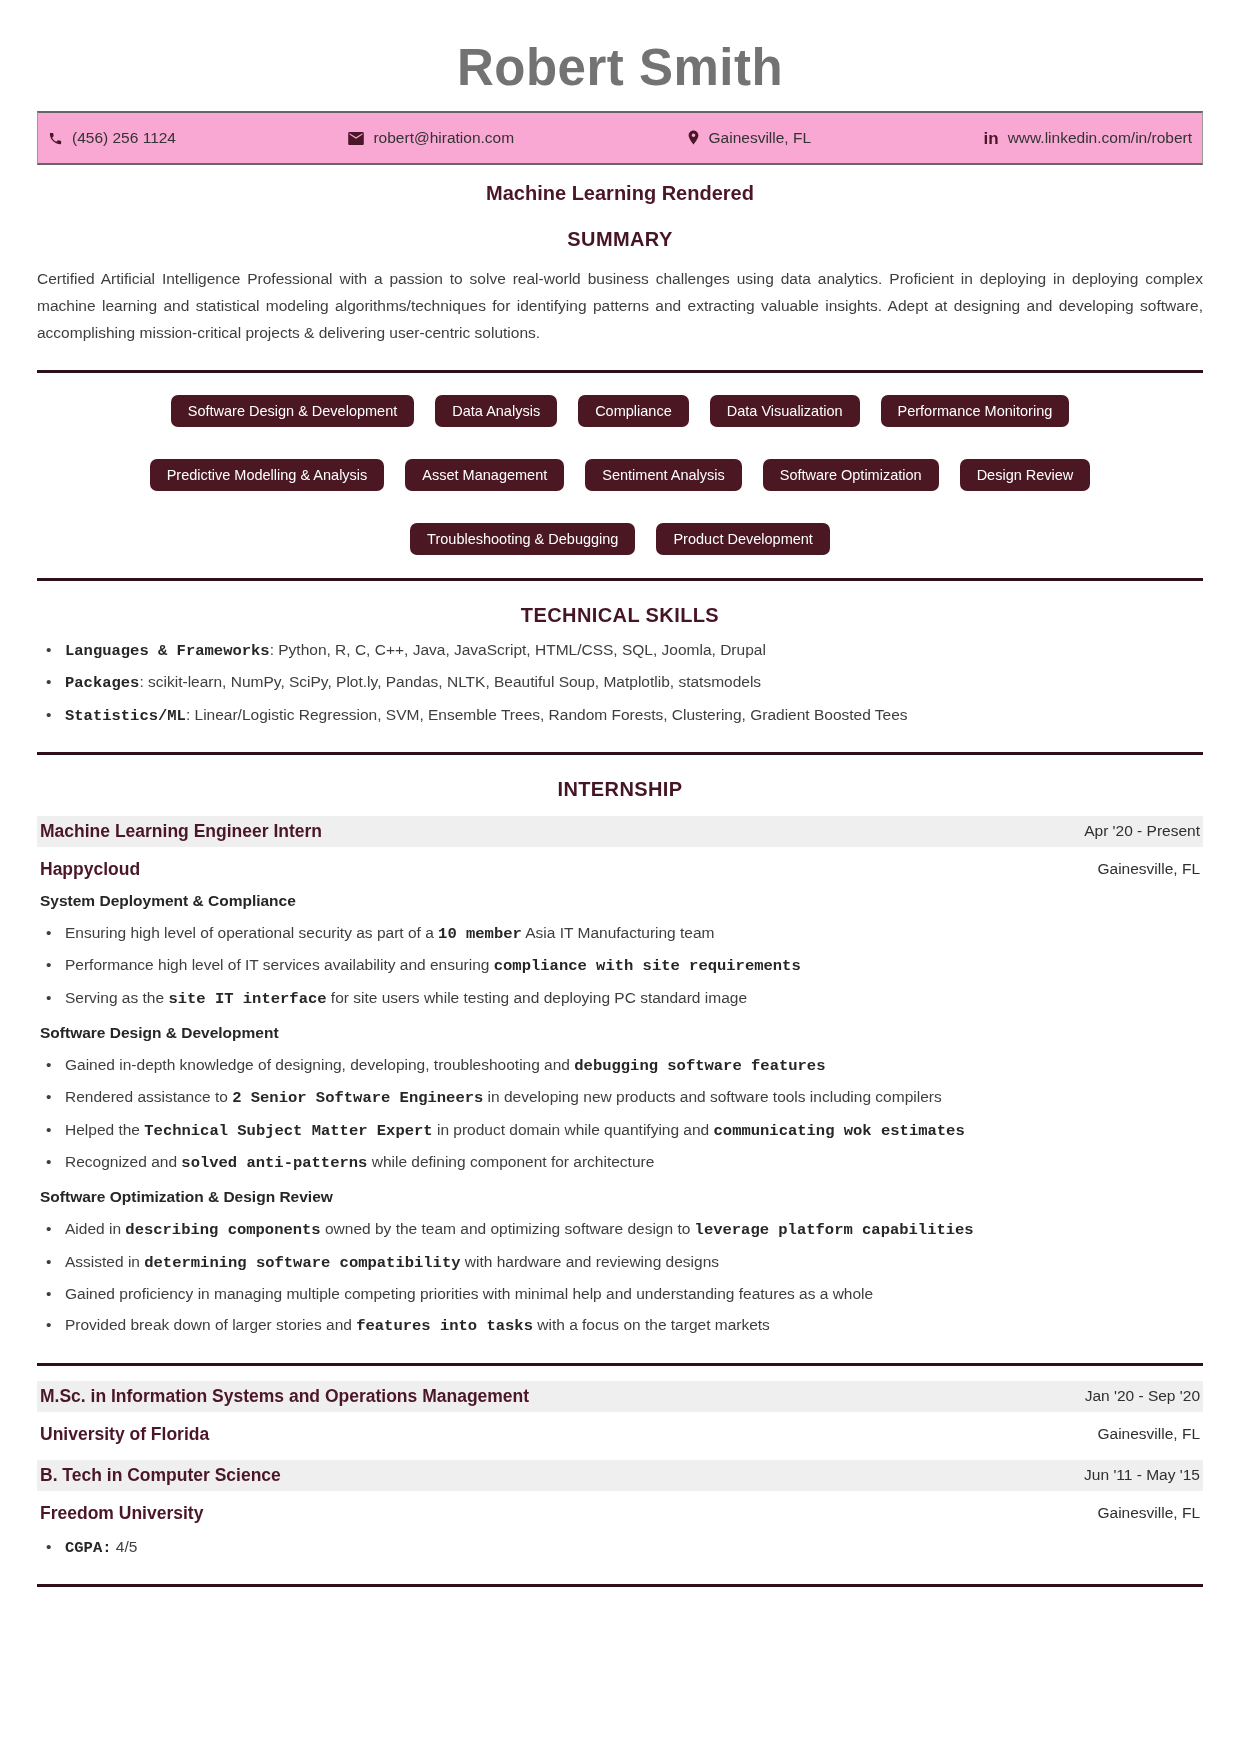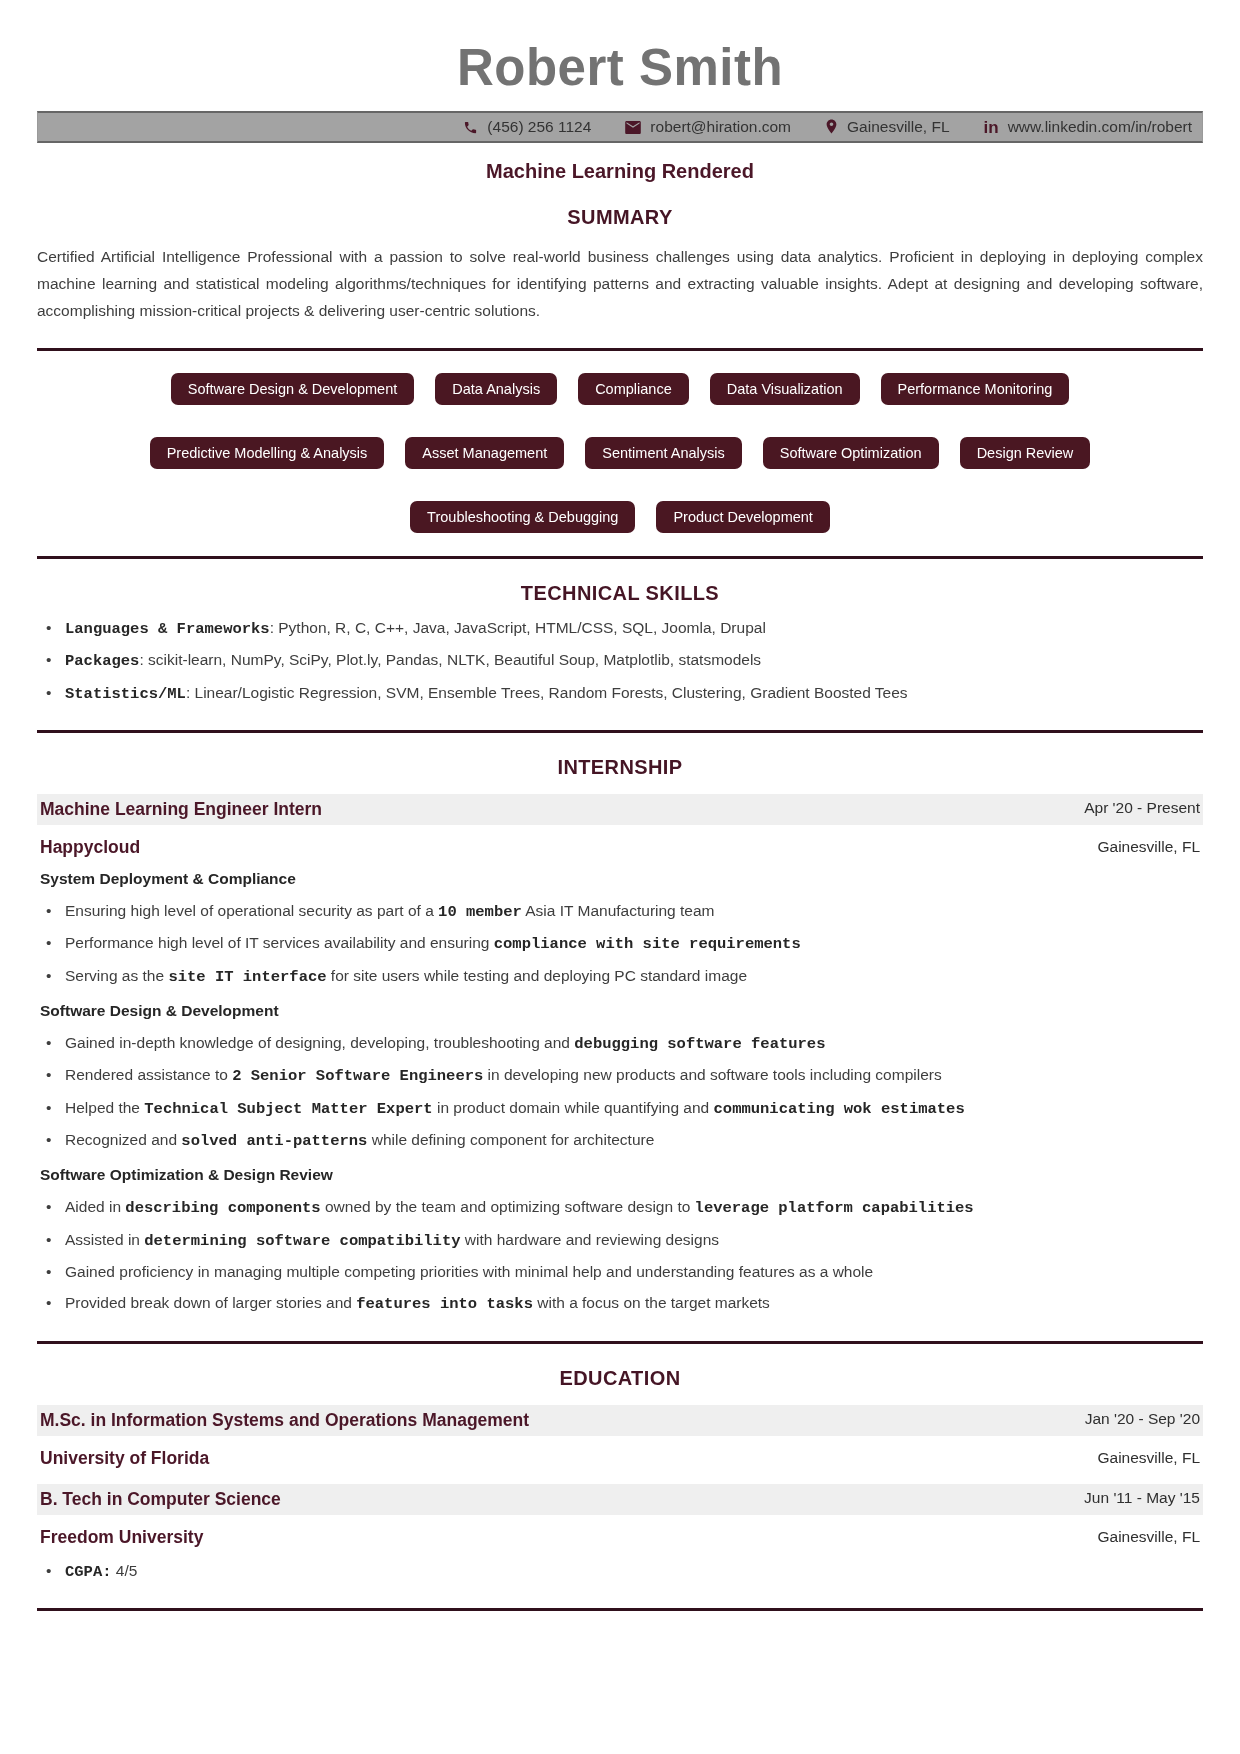--- a/index.html
+++ b/index.html
@@ -20,26 +20,26 @@
     font-weight: bold;
     color: #737373;
     letter-spacing: 0.5px;
     margin-top: 12px;
   }
   .contact-bar {
     margin-top: 14px;
     border: 1px solid #9a9a9a;
     border-top: 2px solid #666;
     border-bottom: 2px solid #666;
-    background: #a3a3a3;
+    background: #f9a8d4;
     display: flex;
-    justify-content: flex-end;
+    justify-content: space-between;
     align-items: center;
     gap: 34px;
-    padding: 5px 10px;
+    padding: 16px 10px;
   }
   .contact-item { display: flex; align-items: center; gap: 9px; font-size: 15.5px; color: #333; }
   .contact-item svg { display: block; }
   .in-glyph { font-weight: bold; color: #4b1728; font-size: 17px; line-height: 1; }
 
   .job-title {
     text-align: center;
     font-size: 20px;
     font-weight: bold;
     color: #4b1728;
@@ -90,21 +90,21 @@
   ul.bullets li::before {
     content: "\2022";
     position: absolute;
     left: 9px; top: 0;
     color: #3e3e3e;
   }
   .bld { font-weight: bold; color: #262626; font-family: Liberation Mono, monospace; }
 
   
   .band-row {
-    display: flex; justify-content: space-between; align-items: flex-start;
+    display: flex; justify-content: space-between; align-items: center;
     background: #efefef;
     padding: 5px 3px;
     margin-top: 15px;
   }
   .plain-row {
     display: flex; justify-content: space-between; align-items: center;
     padding: 0 3px;
     margin-top: 12px;
   }
   .row-title { font-size: 17.5px; font-weight: bold; color: #4b1728; }
@@ -228,21 +228,20 @@
   <ul class="bullets">
 
   <li><span><span>Aided in </span><span class="bld">describing components</span><span> owned by the team and optimizing software design to </span><span class="bld">leverage platform capabilities</span></span></li>
       <li><span><span>Assisted in </span><span class="bld">determining software compatibility</span><span> with hardware and reviewing designs</span></span></li>
       <li><span><span>Gained proficiency in managing multiple competing priorities with minimal help and understanding features as a whole</span></span></li>
       <li><span><span>Provided break down of larger stories and </span><span class="bld">features into tasks</span><span> with a focus on the target markets</span></span></li>
     </ul>
 
   <div class="divider"></div>
 
-  <div class="section-heading">EDUCATION</div>
   <div>
 
       <div class="band-row">
         <span class="row-title">M.Sc. in Information Systems and Operations Management</span>
         <span class="row-right">Jan '20 - Sep '20</span>
       </div>
       <div class="plain-row">
         <span class="row-title">University of Florida</span>
         <span class="row-right">Gainesville, FL</span>
       </div>

